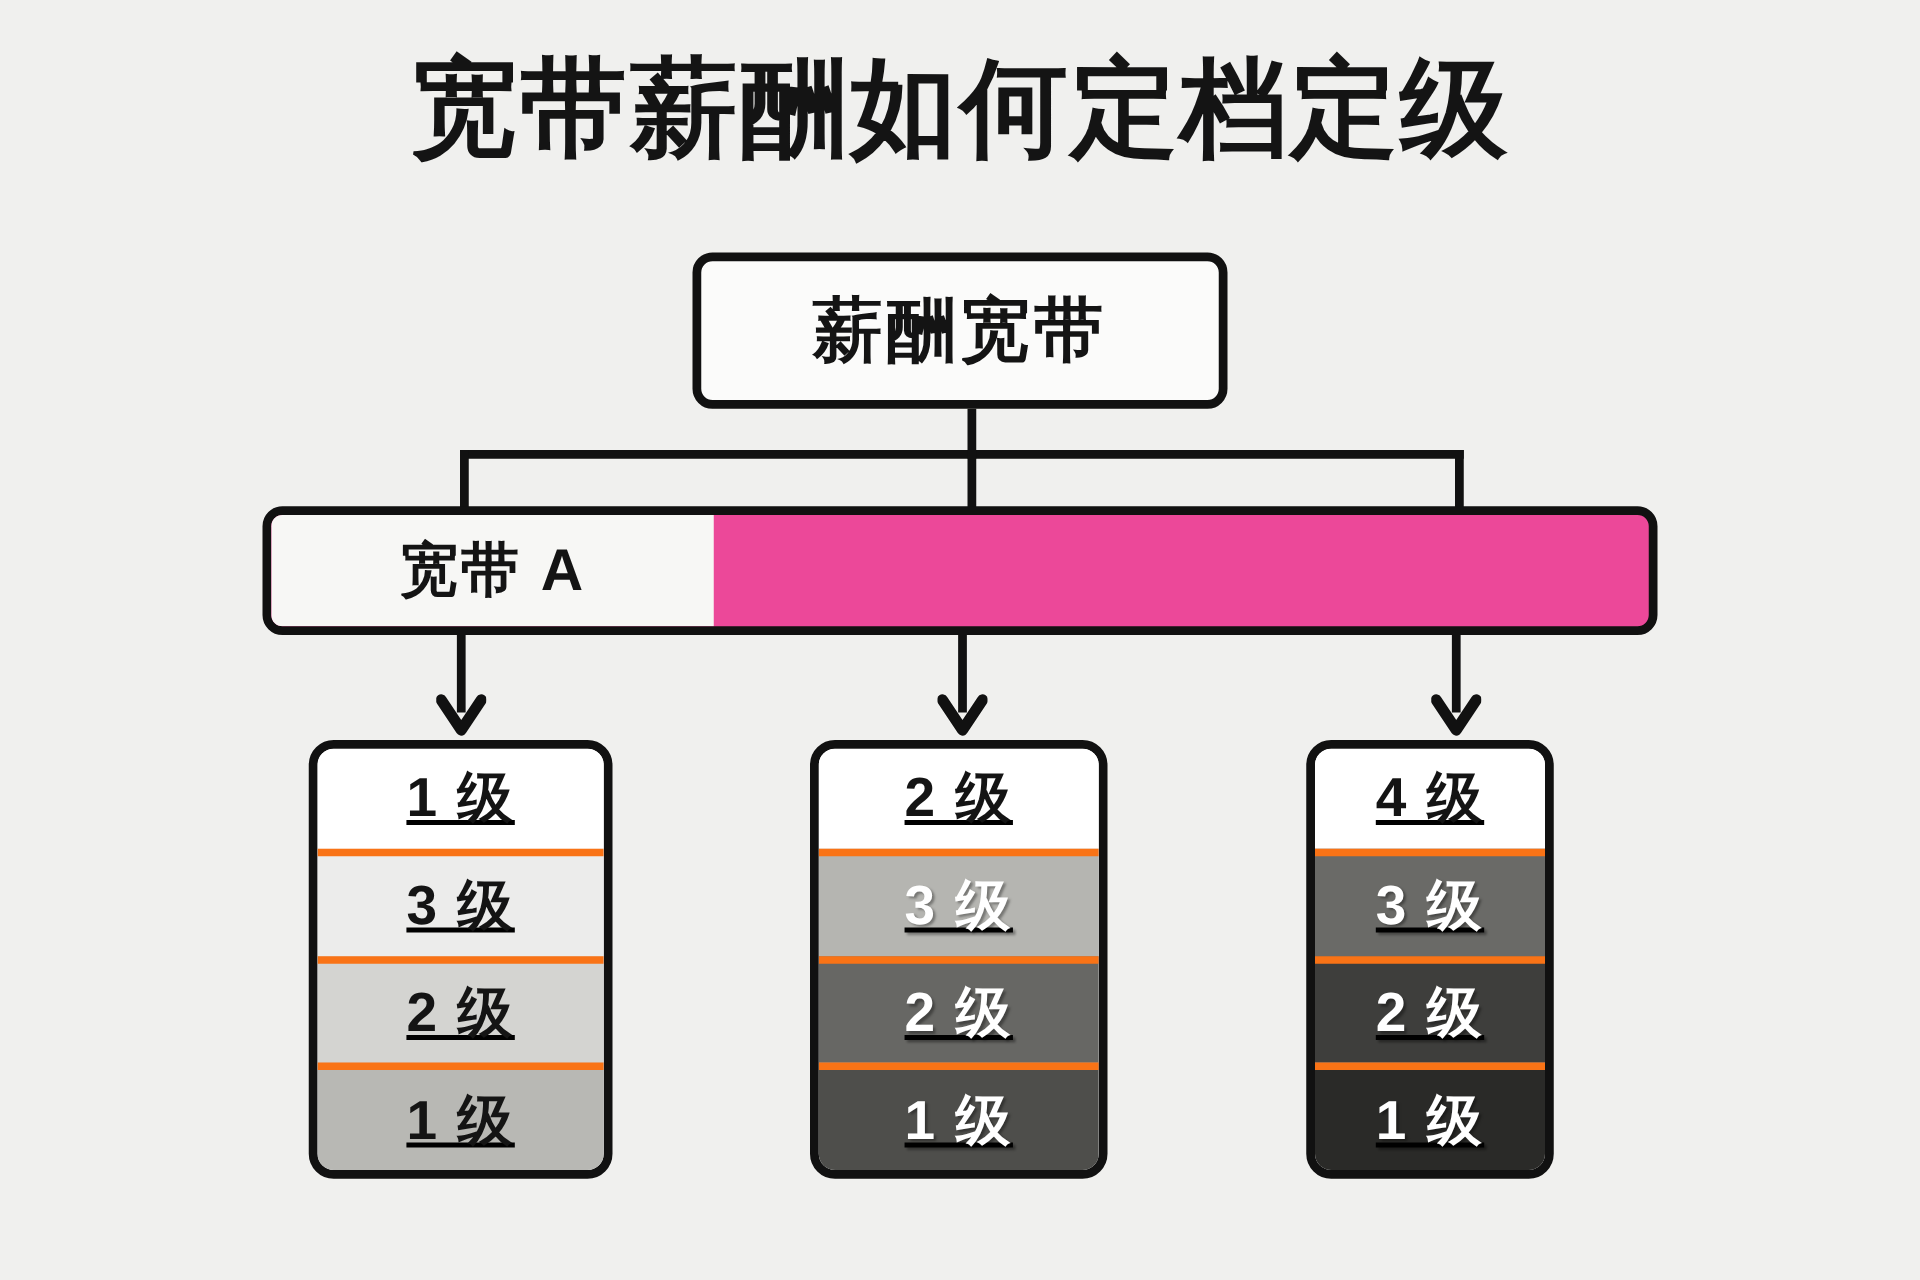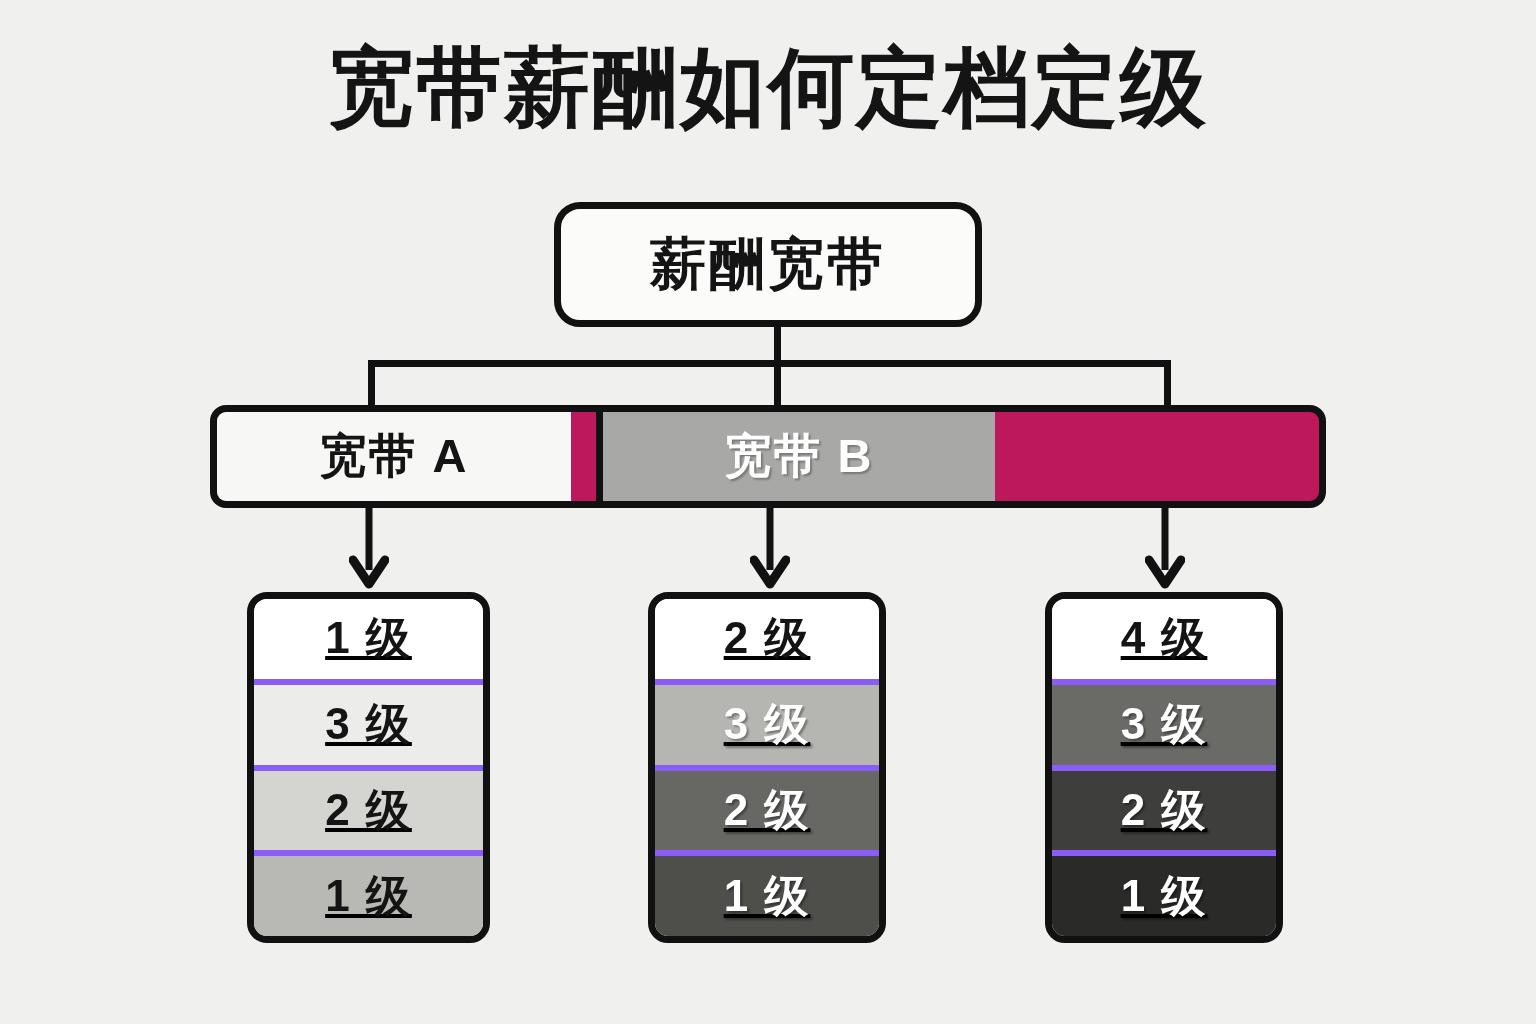--- a/index.html
+++ b/index.html
@@ -38,21 +38,21 @@
   
   #root-box {
     position: absolute;
     left: 554px;
     top: 202px;
     width: 428px;
     height: 125px;
     box-sizing: border-box;
     background: #fbfbfa;
     border: 7px solid #111111;
-    border-radius: 26px;
+    border-radius: 16px;
     display: flex;
     align-items: center;
     justify-content: center;
   }
   #root-box .node-label {
     font-size: 56px;
     font-weight: 800;
     color: #141414;
     letter-spacing: 3px;
     white-space: nowrap;
@@ -71,22 +71,21 @@
     position: absolute;
     left: 210px;
     top: 405px;
     width: 1116px;
     height: 103px;
     box-sizing: border-box;
     border: 7px solid #111111;
     border-radius: 16px;
     display: flex;
     overflow: hidden;
-    background: #be185d;
-    gap: 25px;
+    background: #ec4899;
   }
   .band-cell {
     display: flex;
     align-items: center;
     justify-content: center;
     height: 100%;
     box-sizing: border-box;
     font-size: 47px;
     font-weight: 800;
     letter-spacing: 2px;
@@ -116,34 +115,34 @@
     border: 7px solid #111111;
     border-radius: 20px;
     overflow: hidden;
     display: flex;
     flex-direction: column;
     background: #ffffff;
     text-decoration: underline;
   }
   #stack-a { left: 247px; }
   #stack-b { left: 648px; width: 238px; }
-  #stack-c { left: 1045px; width: 238px; }
+  #stack-c { left: 1045px; width: 198px; }
 
   .level-cell {
     flex: 1 1 0;
     display: flex;
     align-items: center;
     justify-content: center;
     font-size: 44px;
     font-weight: 800;
     letter-spacing: 2px;
     white-space: nowrap;
     box-sizing: border-box;
   }
-  .level-cell + .level-cell { border-top: 6px solid #8b5cf6; }
+  .level-cell + .level-cell { border-top: 6px solid #f97316; }
   .txt-dark  { color: #141414; }
   .txt-light { color: #ffffff; text-shadow: 2px 2px 2px rgba(0,0,0,.35); }
 </style>
 </head>
 <body>
 
 <div id="stage">
 
   <div id="title">宽带薪酬如何定档定级</div>
 
@@ -155,23 +154,20 @@
 
   <div class="conn conn-h" style="left:371px; top:360px; width:800px;"></div>
 
   <div class="conn conn-v" style="left:368px; top:360px; height:48px;"></div>
   <div class="conn conn-v" style="left:774px; top:360px; height:48px;"></div>
   <div class="conn conn-v" style="left:1164px; top:360px; height:48px;"></div>
 
   <div id="band-row">
     <div class="band-cell band-a">
       <span>宽带 A</span>
-    </div>
-    <div class="band-cell band-b">
-      <span>宽带 B</span>
     </div>
   </div>
 
   <svg class="arrow" style="left:349px; top:508px;" viewBox="0 0 40 86">
     <line x1="20" y1="0" x2="20" y2="62" stroke="#111111" stroke-width="7"></line>
     <path d="M 4 52 L 20 76 L 36 52" fill="none" stroke="#111111" stroke-width="9" stroke-linecap="round" stroke-linejoin="round"></path>
   </svg>
   <svg class="arrow" style="left:750px; top:508px;" viewBox="0 0 40 86">
     <line x1="20" y1="0" x2="20" y2="62" stroke="#111111" stroke-width="7"></line>
     <path d="M 4 52 L 20 76 L 36 52" fill="none" stroke="#111111" stroke-width="9" stroke-linecap="round" stroke-linejoin="round"></path>

